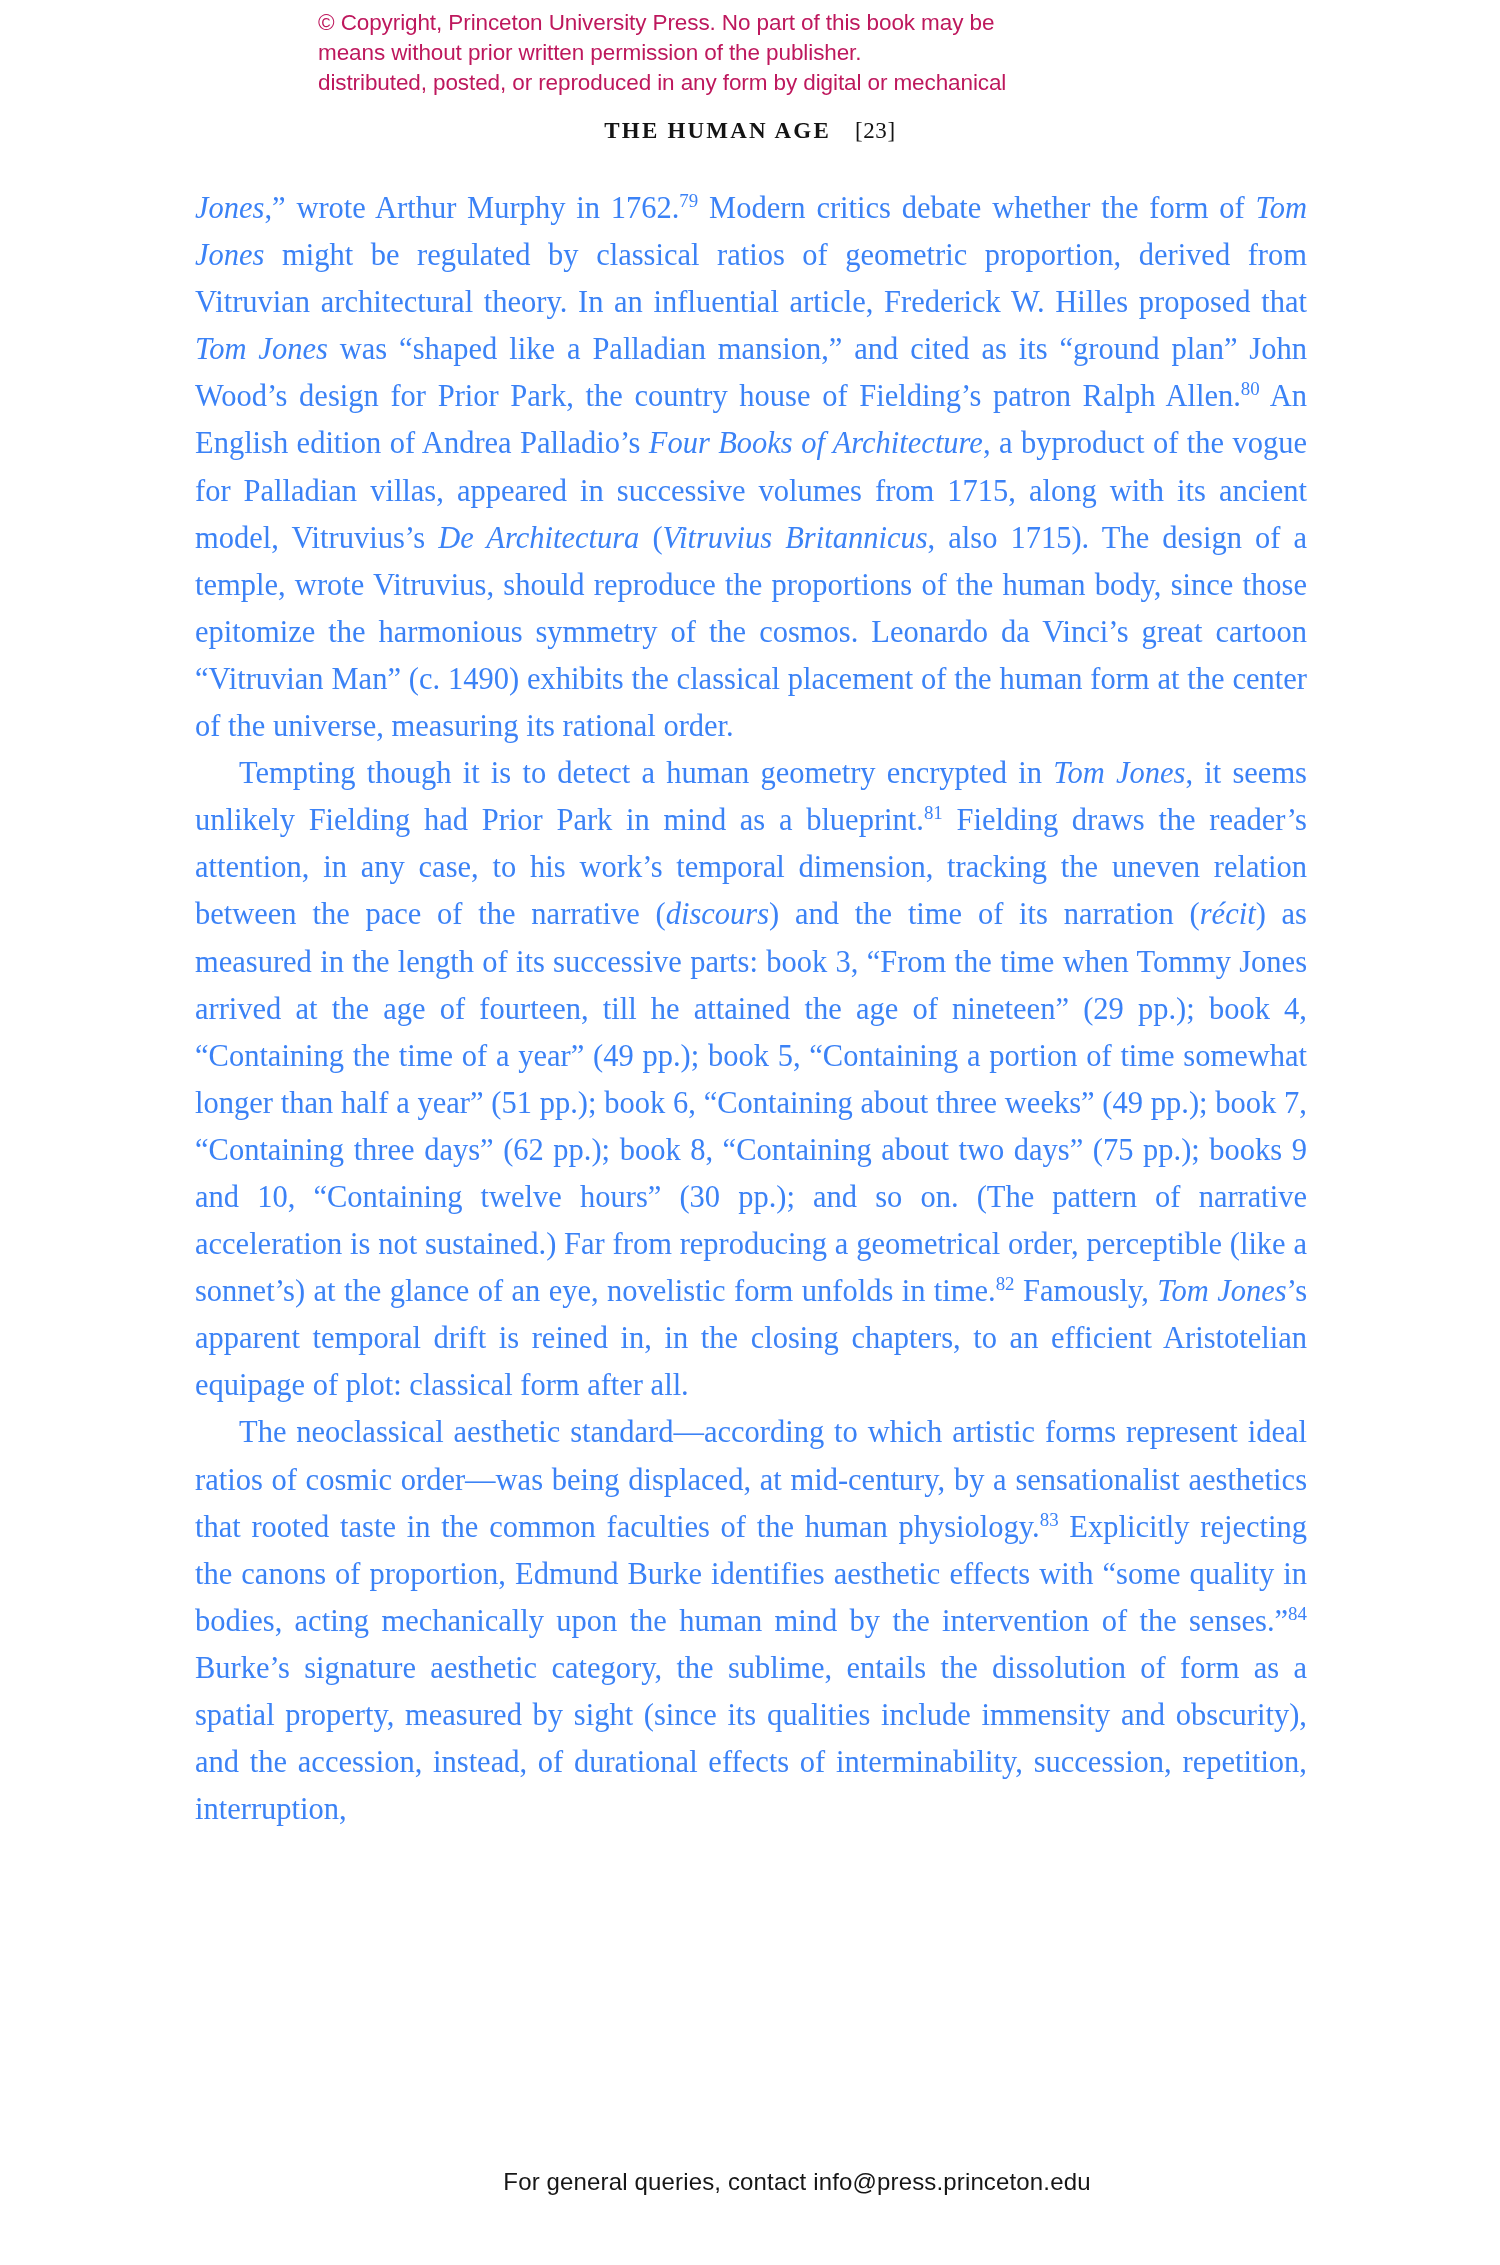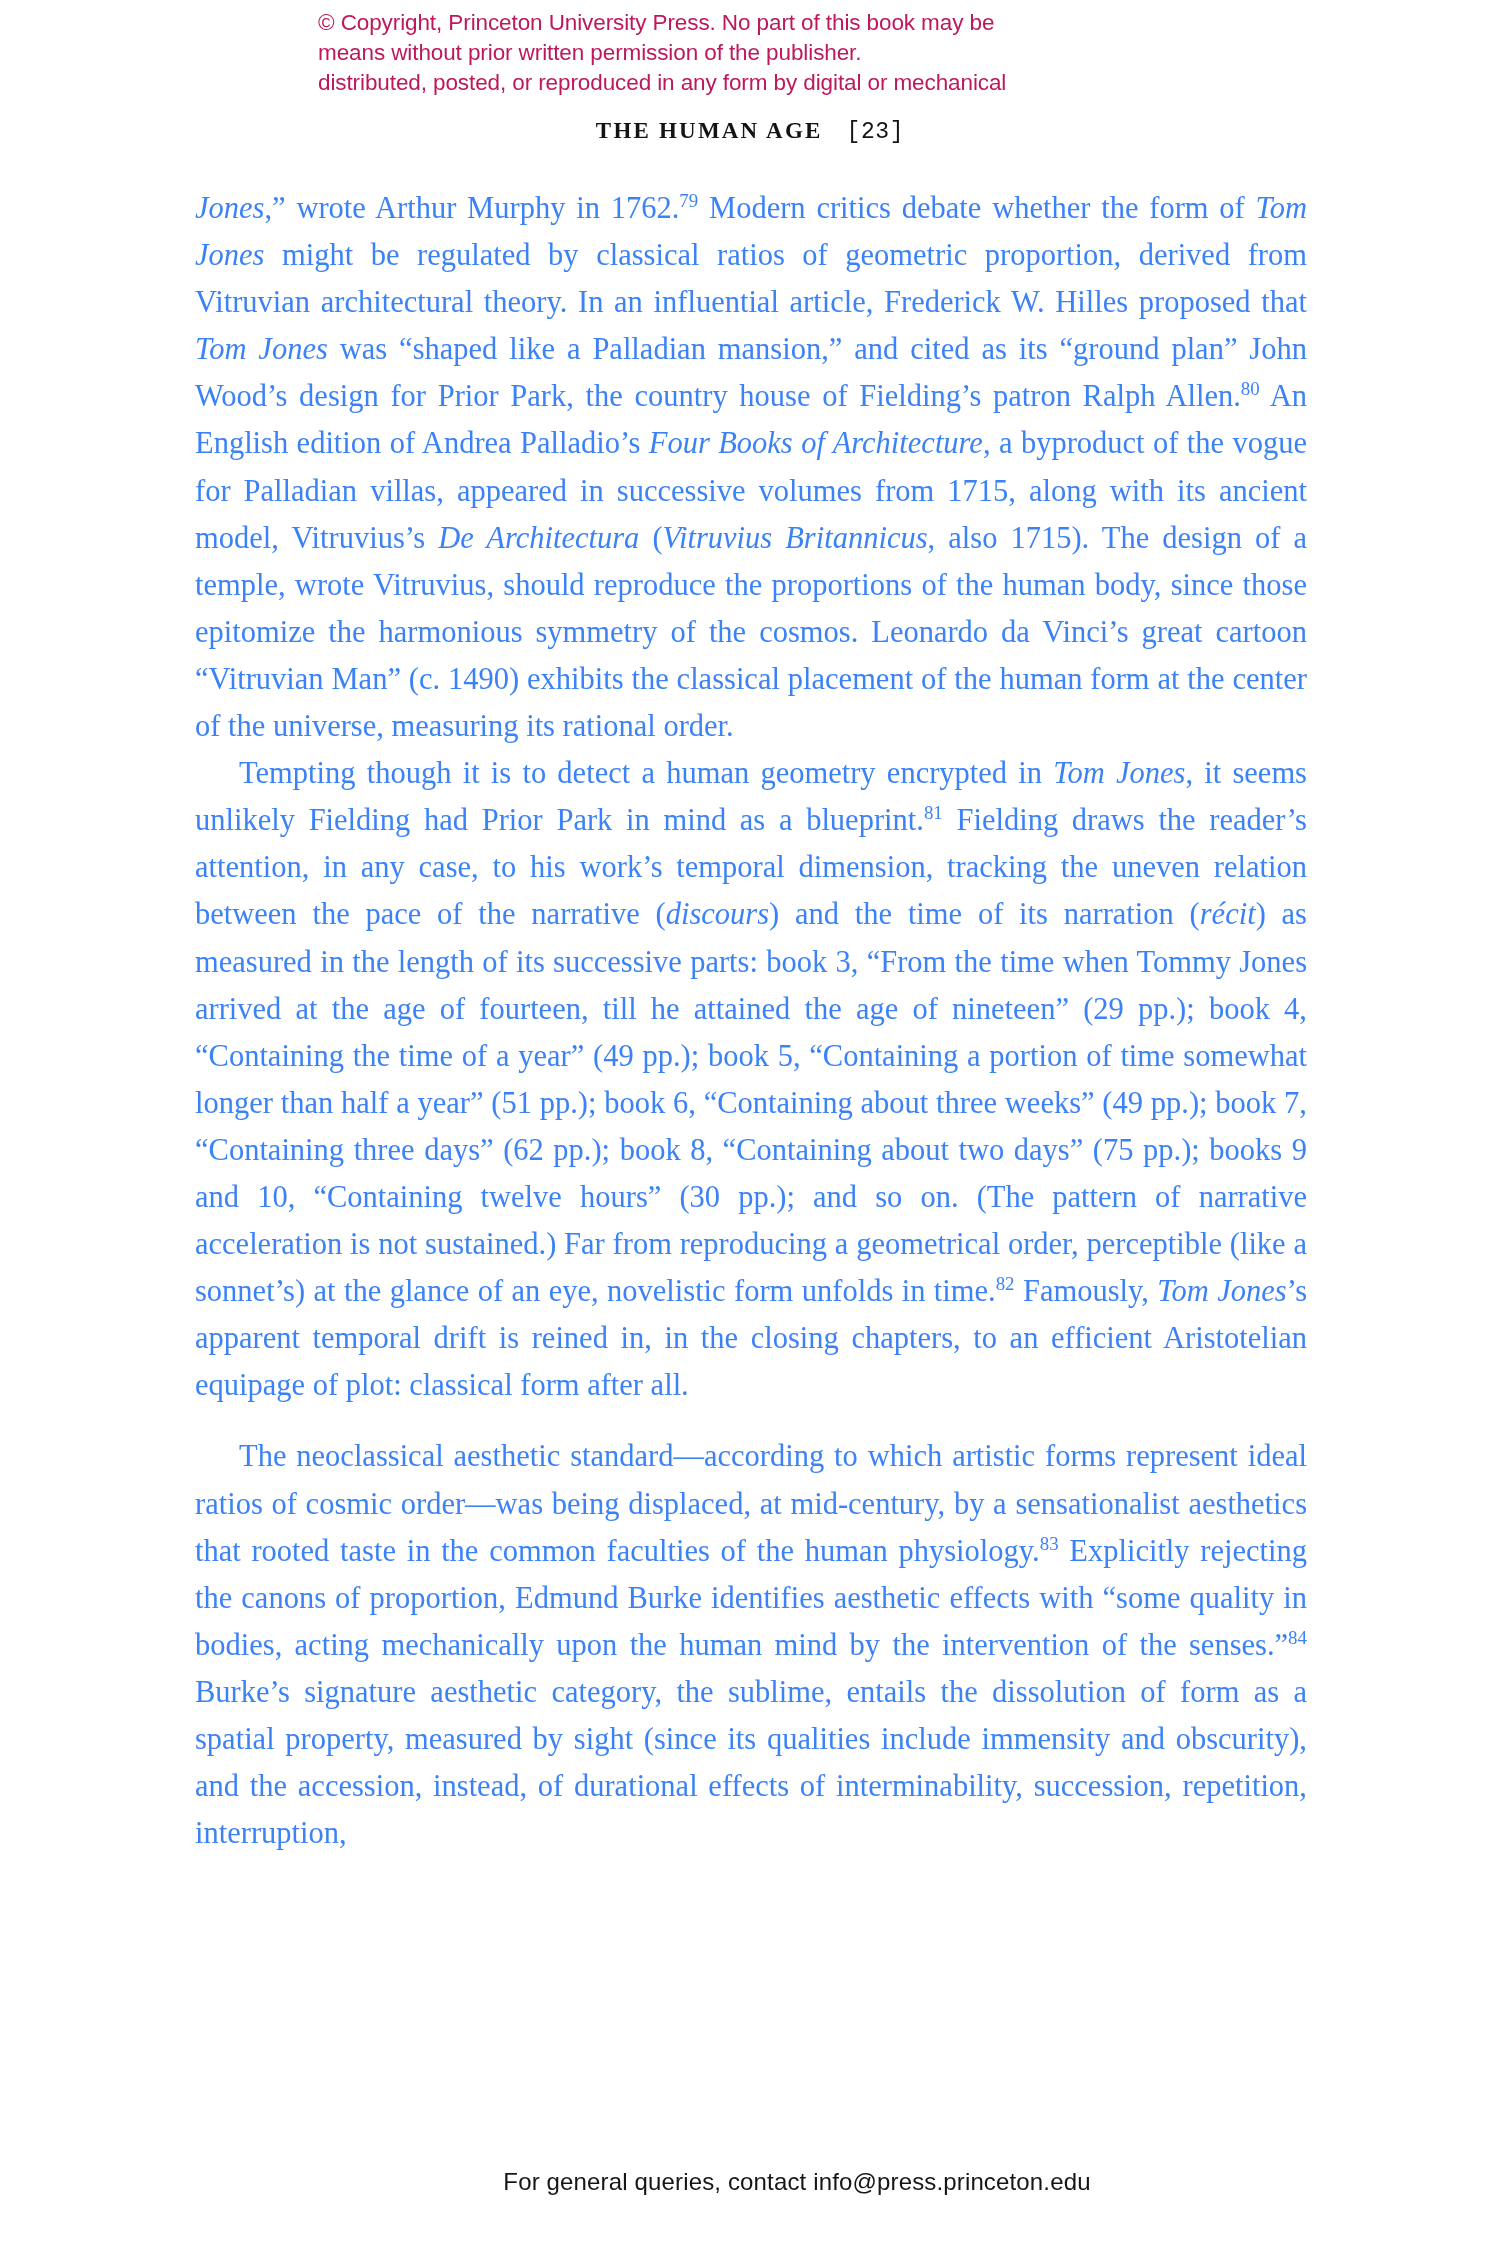--- a/index.html
+++ b/index.html
@@ -51,21 +51,20 @@
     font-variant: small-caps;
   }
   .runninghead .rh-title {
     font-size: 23px;
     letter-spacing: 2.2px;
     font-weight: bold;
   }
   .runninghead .rh-page {
     margin-left: 24px;
     letter-spacing: 0.6px;
-    font-family: Liberation Mono, monospace;
   }
 
   
   .body {
     position: absolute;
     left: 195px;
     top: 185px;
     width: 1112px;
     font-size: 30.5px;
     line-height: 47.1px;
@@ -77,21 +76,20 @@
   }
   .body p {
     margin: 0;
     text-align: justify;
   }
   .body p.indent {
     text-indent: 44px;
   }
   .body p.last {
     text-align: justify;
-    margin-top: 24px;
   }
   i, em { font-style: italic; }
   sup {
     font-size: 0.62em;
     vertical-align: super;
     line-height: 0;
   }
 
   
   .footer {

